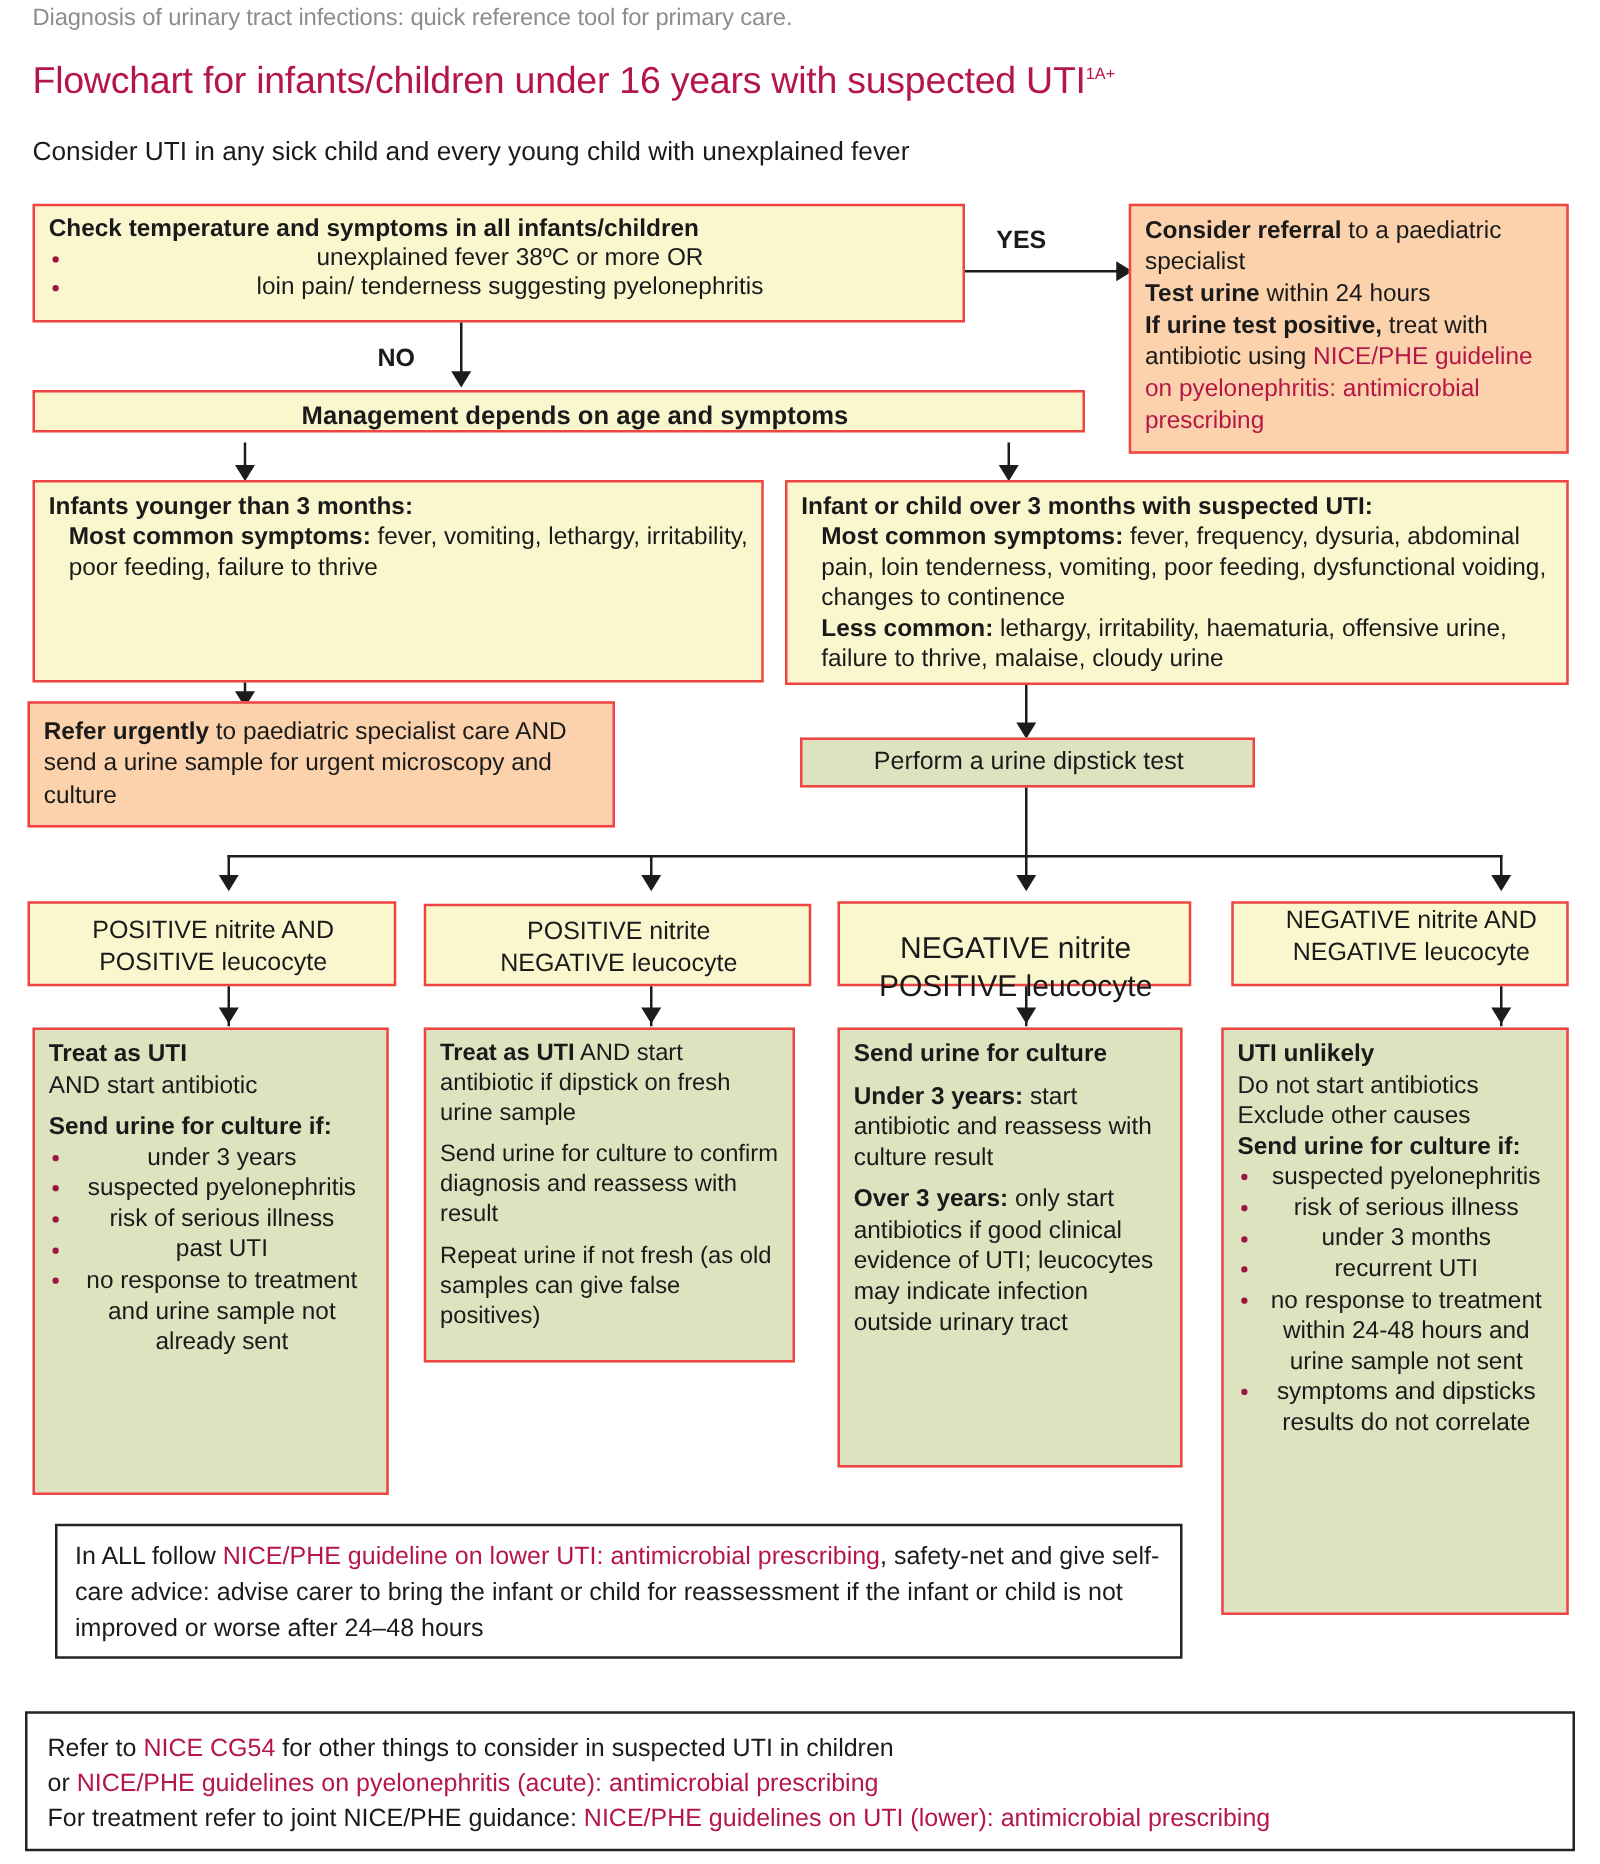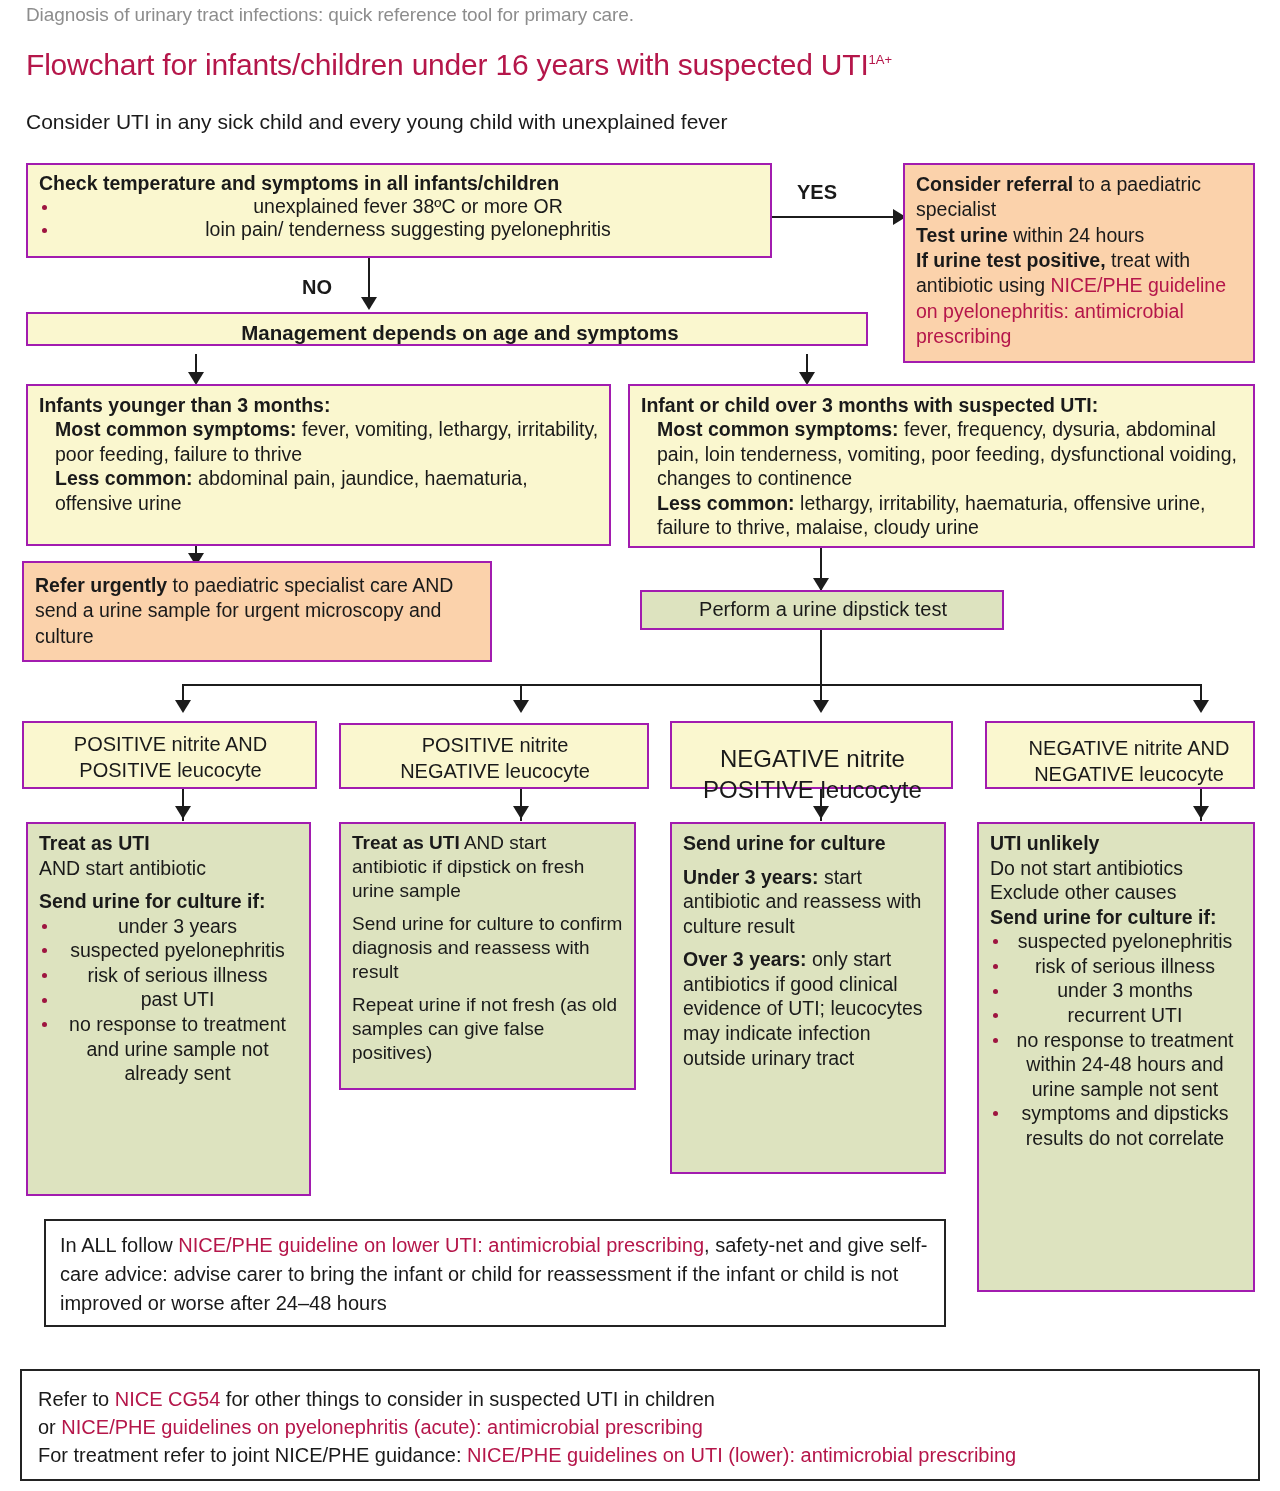--- a/index.html
+++ b/index.html
@@ -49,21 +49,21 @@
     left: 26px;
     top: 110px;
     font-size: 21px;
     color: #1a1a1a;
     white-space: nowrap;
   }
   
   .box {
     position: absolute;
     box-sizing: border-box;
-    border: 2px solid #a21caf;
+    border: 2px solid #ef4444;
     line-height: 1.18;
   }
   .box.yellow { background: #faf7cf; }
   .box.orange { background: #fbd2ab; }
   .box.green  { background: #dde3bf; }
   .box.white  { background: #ffffff; border: 2px solid #232323; }
   .box .inner { padding: 7px 9px 7px 11px; }
   b, .b { font-weight: bold; }
   .nice { color: #b5164a; }
   .ctr { text-align: center; }
@@ -165,21 +165,20 @@
 
   <div class="ln vln" style="left:195px; top:354px; width:2px; height:26px;"></div>
   <div class="arrow-down" style="left:188px; top:372px;"></div>
   <div class="ln vln" style="left:806px; top:354px; width:2px; height:26px;"></div>
   <div class="arrow-down" style="left:799px; top:372px;"></div>
 
   <div class="box yellow" style="left:26px; top:384px; width:585px; height:162px;">
     <div class="inner" style="font-size:19.5px; line-height:1.25;">
       <div class="b">Infants younger than 3 months:</div>
       <div class="indent"><b>Most common symptoms:</b><span> fever, vomiting, lethargy, irritability, poor feeding, failure to thrive</span></div>
-      <div class="indent"><b>Less common:</b><span> abdominal pain, jaundice, haematuria, offensive urine</span></div>
     </div>
   </div>
 
   <div class="ln vln" style="left:195px; top:546px; width:2px; height:22px;"></div>
   <div class="arrow-down" style="left:188px; top:553px;"></div>
 
   <div class="box orange" style="left:22px; top:561px; width:470px; height:101px;">
     <div class="inner" style="font-size:19.5px; line-height:1.3; padding-top:10px;">
       <div><b>Refer urgently</b><span> to paediatric specialist care AND send a urine sample for urgent microscopy and culture</span></div>
     </div>
@@ -223,21 +222,21 @@
       <div>NEGATIVE leucocyte</div>
     </div>
   </div>
   <div class="box yellow" style="left:670px; top:721px; width:283px; height:68px;">
     <div class="inner ctr" style="font-size:24px; line-height:1.3; padding-top:20px;">
       <div>NEGATIVE nitrite</div>
       <div>POSITIVE leucocyte</div>
     </div>
   </div>
   <div class="box yellow" style="left:985px; top:721px; width:270px; height:68px;">
-    <div class="inner ctr" style="font-size:20px; line-height:1.3; padding-top:12px;margin-left:16px;">
+    <div class="inner ctr" style="font-size:20px; line-height:1.3; padding-top:0;margin-left:16px;">
       <div>NEGATIVE nitrite AND</div>
       <div>NEGATIVE leucocyte</div>
     </div>
   </div>
 
   <div class="ln vln" style="left:182px; top:789px; width:2px; height:32px;"></div>
   <div class="arrow-down" style="left:175px; top:806px;"></div>
   <div class="ln vln" style="left:520px; top:789px; width:2px; height:32px;"></div>
   <div class="arrow-down" style="left:513px; top:806px;"></div>
   <div class="ln vln" style="left:820px; top:789px; width:2px; height:32px;"></div>

